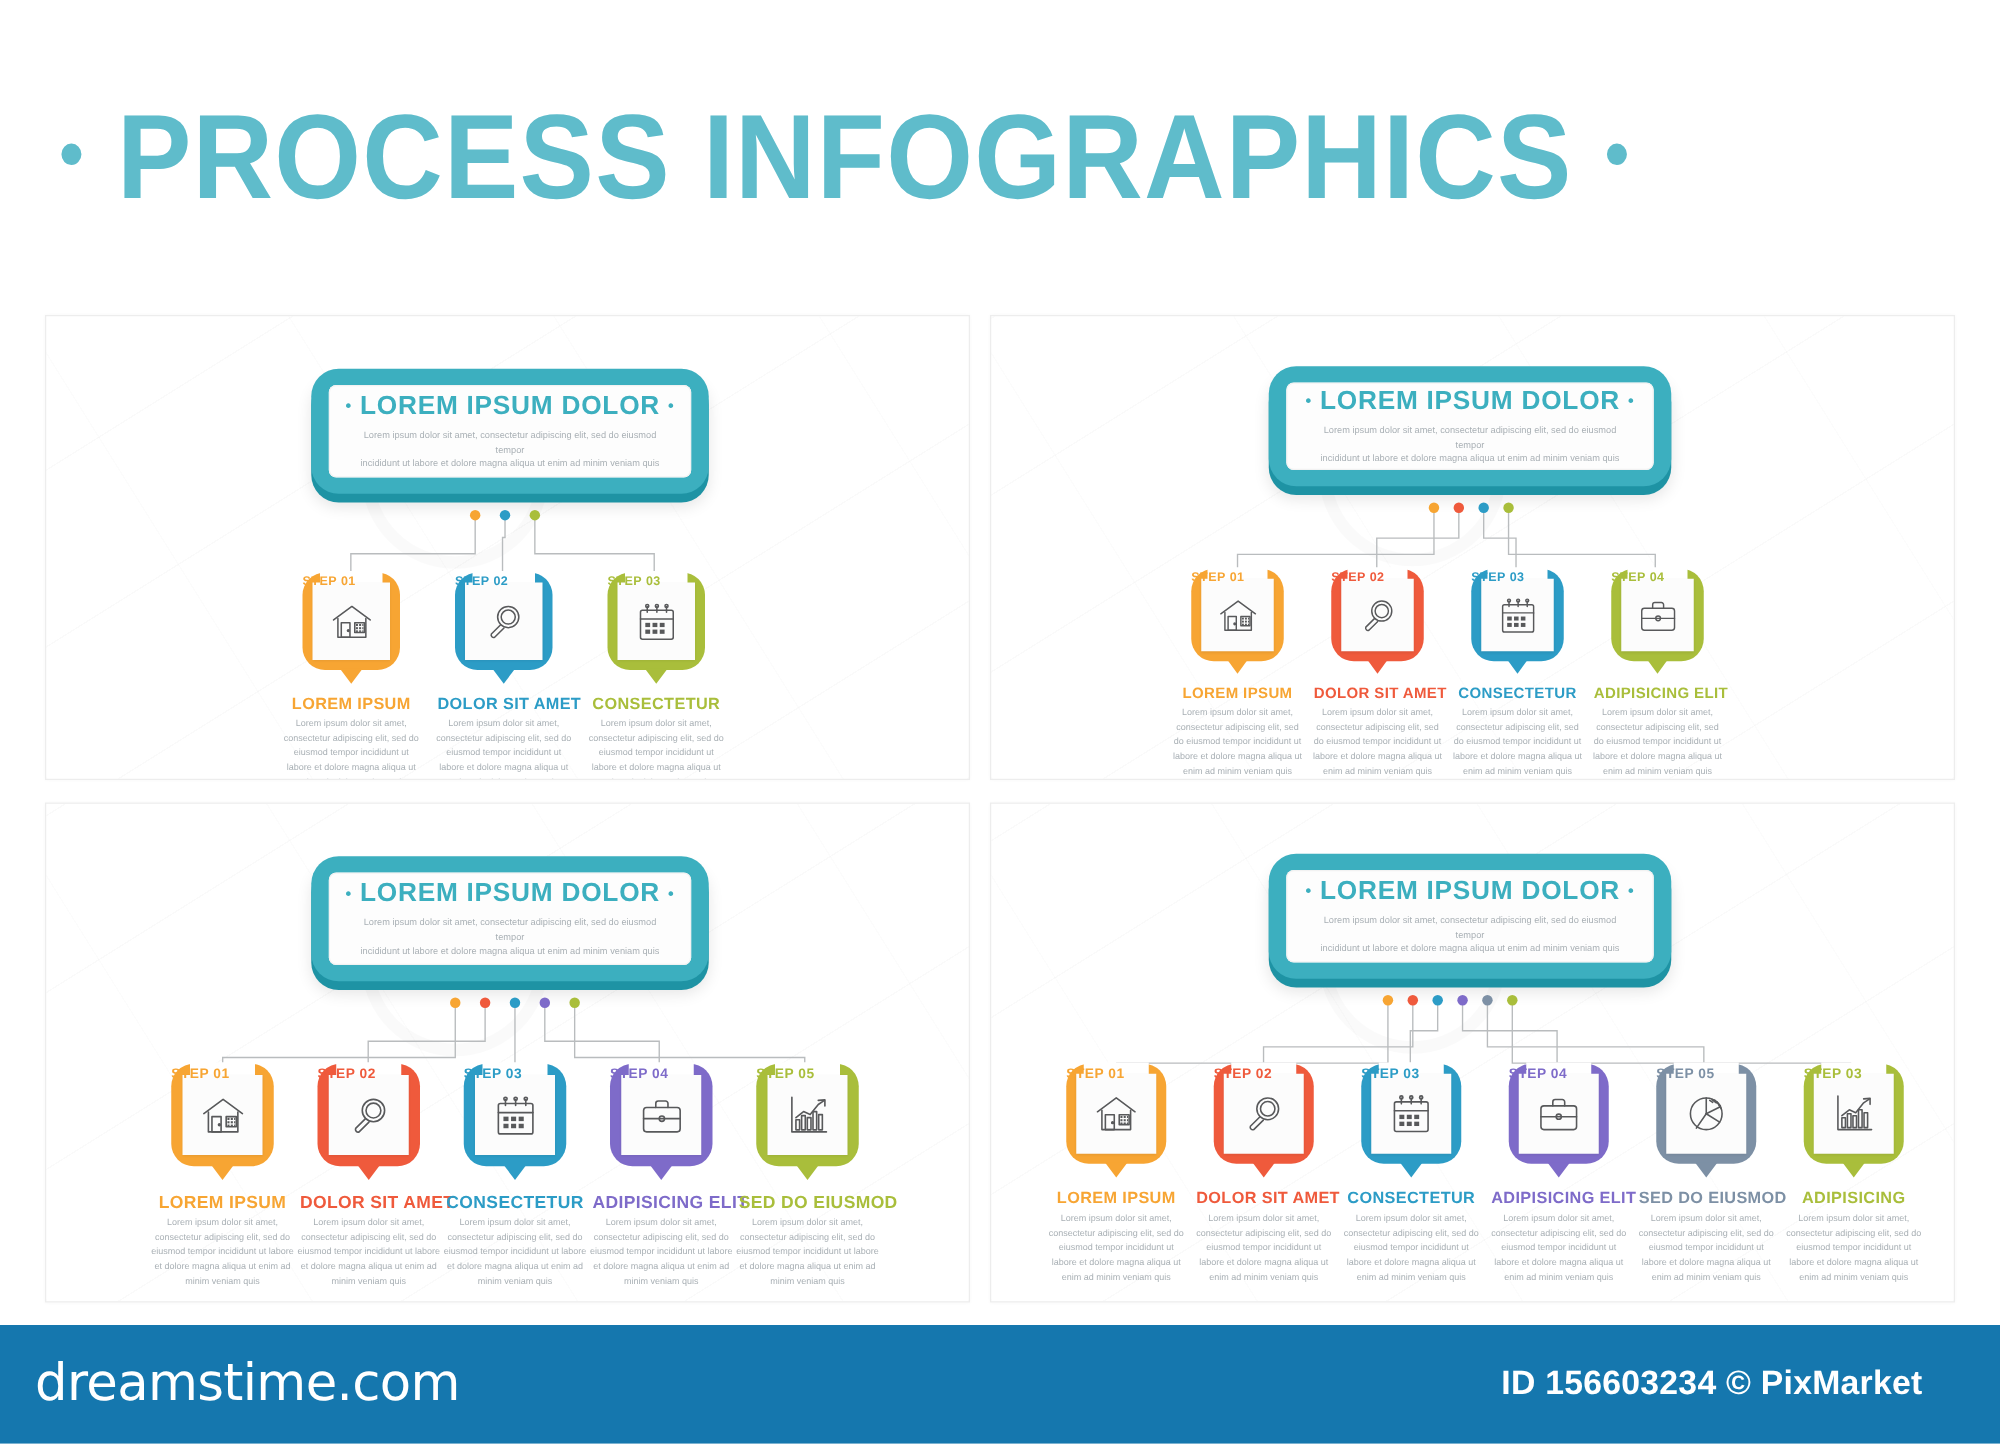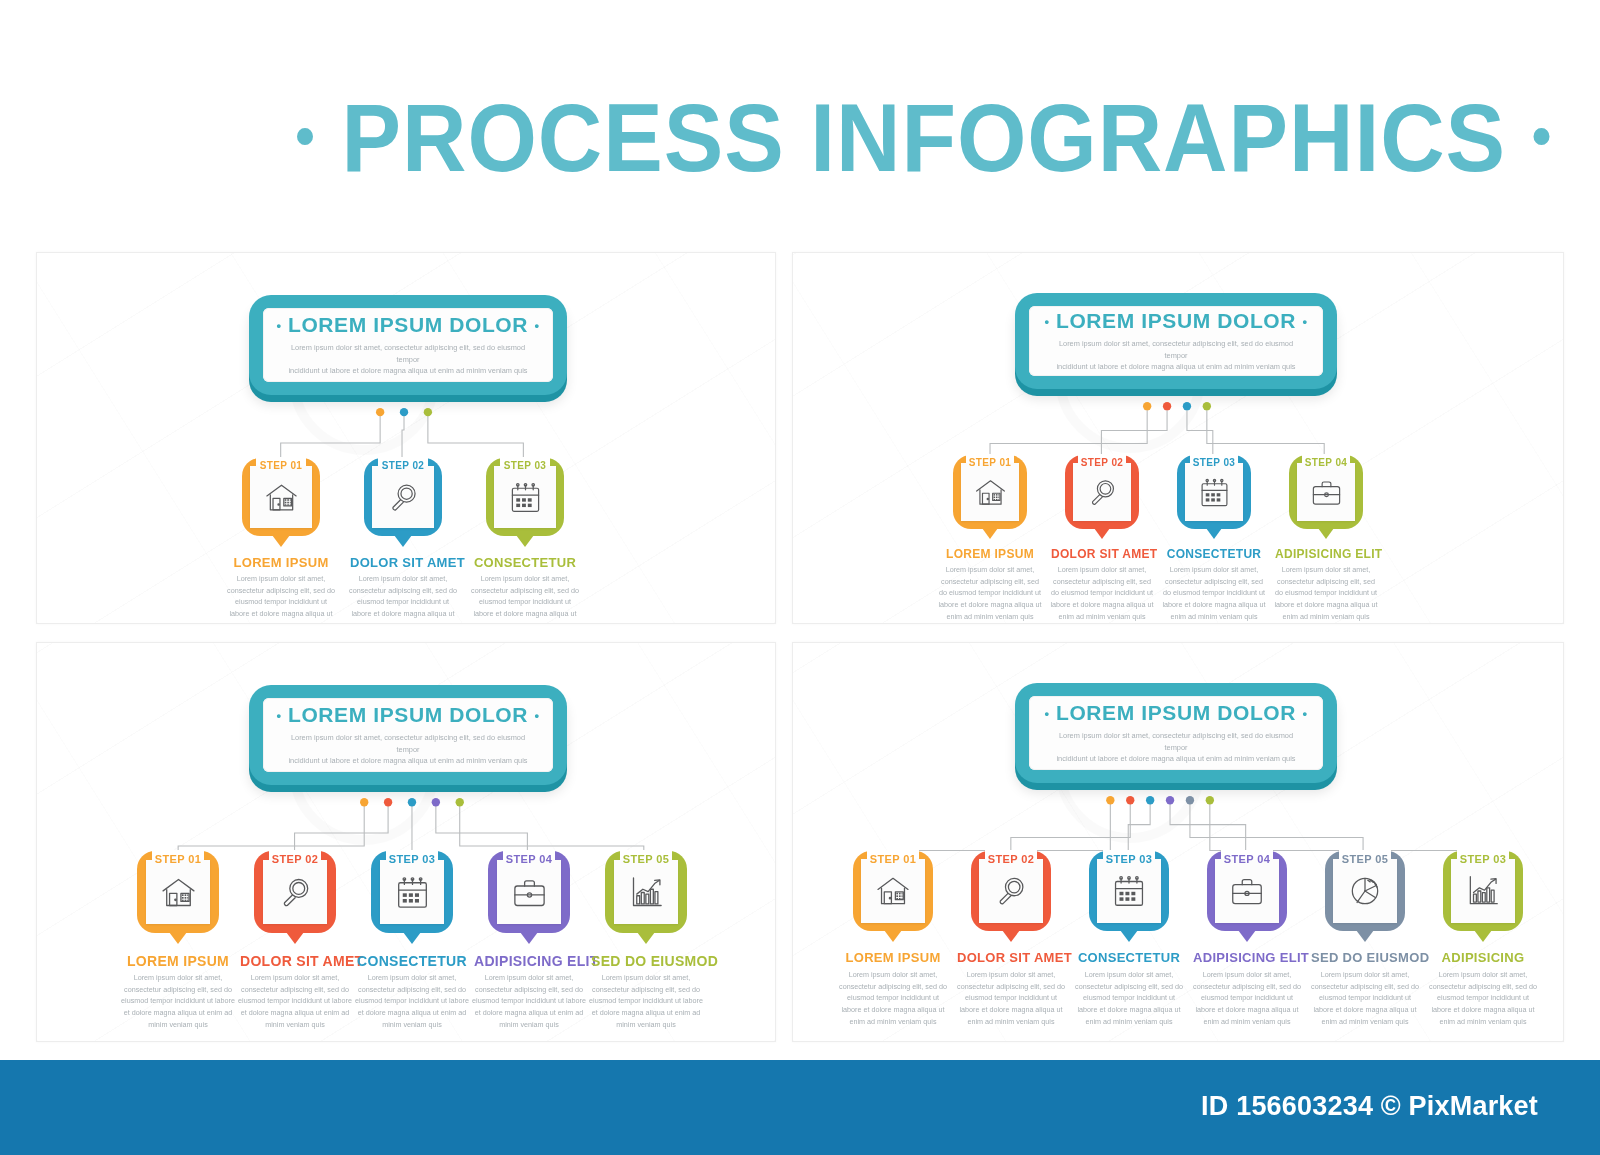--- a/index.html
+++ b/index.html
@@ -6,22 +6,22 @@
   html, body {
     width: 1600px; height: 1155px;
     background: #ffffff;
     font-family: "Liberation Sans", sans-serif;
     overflow: hidden;
   }
   .stage { position: relative; width: 1600px; height: 1155px; background:#fff; }
 
   
   .title-wrap{
-    position:absolute; left:0; top:90px; width:1600px;
-    text-align:right;
+    position:absolute; left:0; top:78px; width:1600px;
+    text-align:left;
     text-decoration:underline;
   }
   .title{
     display:inline-block;
     font-family:"Liberation Sans", sans-serif;
     font-weight:700;
     font-size:96px;
     letter-spacing:1px;
     color:#5FBCCB;
     transform: scaleX(0.93);
@@ -103,21 +103,21 @@
     background:#ffffff;
   }
   .card{
     position:absolute;
     background:#fcfcfc;
     box-shadow: 0 1px 2px rgba(0,0,0,0.07);
     display:flex; align-items:center; justify-content:center;
   }
   .steplabel{
     position:absolute; top:0px; width:100%;
-    text-align:center; font-weight:700; letter-spacing:0.4px;
+    text-align:left; font-weight:700; letter-spacing:0.4px;
     color:currentColor; line-height:1;
   }
   .pointer{
     position:absolute; left:50%;
     transform:translateX(-50%);
     width:0; height:0;
     border-left:10px solid transparent;
     border-right:10px solid transparent;
     border-top:12px solid currentColor;
   }
@@ -686,16 +686,19 @@
             <div class="pointer" style="top: 79px; border-top-color: rgb(169, 190, 59); border-left-width: 9px; border-right-width: 9px; border-top-width: 12px;"></div>
           </div>
           <div class="steplabel" style="font-size: 11px; top: 3px; color: rgb(169, 190, 59);">STEP 03</div>
           <div class="steptitle" style="top: 99px; font-size: 13px; color: rgb(169, 190, 59); left: -14px; width: 108px;">ADIPISICING</div>
           <div class="stepbody" style="top: 118px; font-size: 7.2px; left: -16px; width: 112px;">Lorem ipsum dolor sit amet, consectetur adipiscing elit, sed do eiusmod tempor incididunt ut labore et dolore magna aliqua ut enim ad minim veniam quis</div>
         </div>
       </div>
   </div>
 
   <div class="footer">
+    <div class="ds-logo">
+      <span>dreamstime.com</span>
+    </div>
     <div class="footer-id">ID 156603234 © PixMarket</div>
   </div>
 
 </div>
 
 </body></html>

